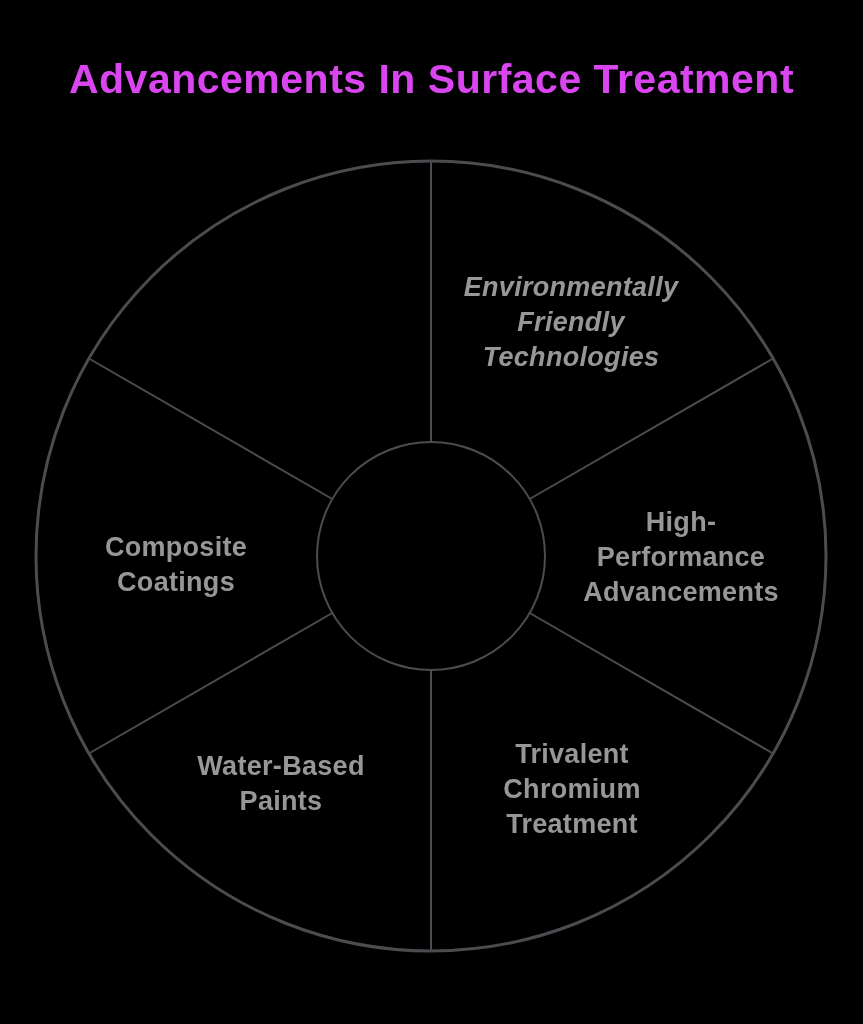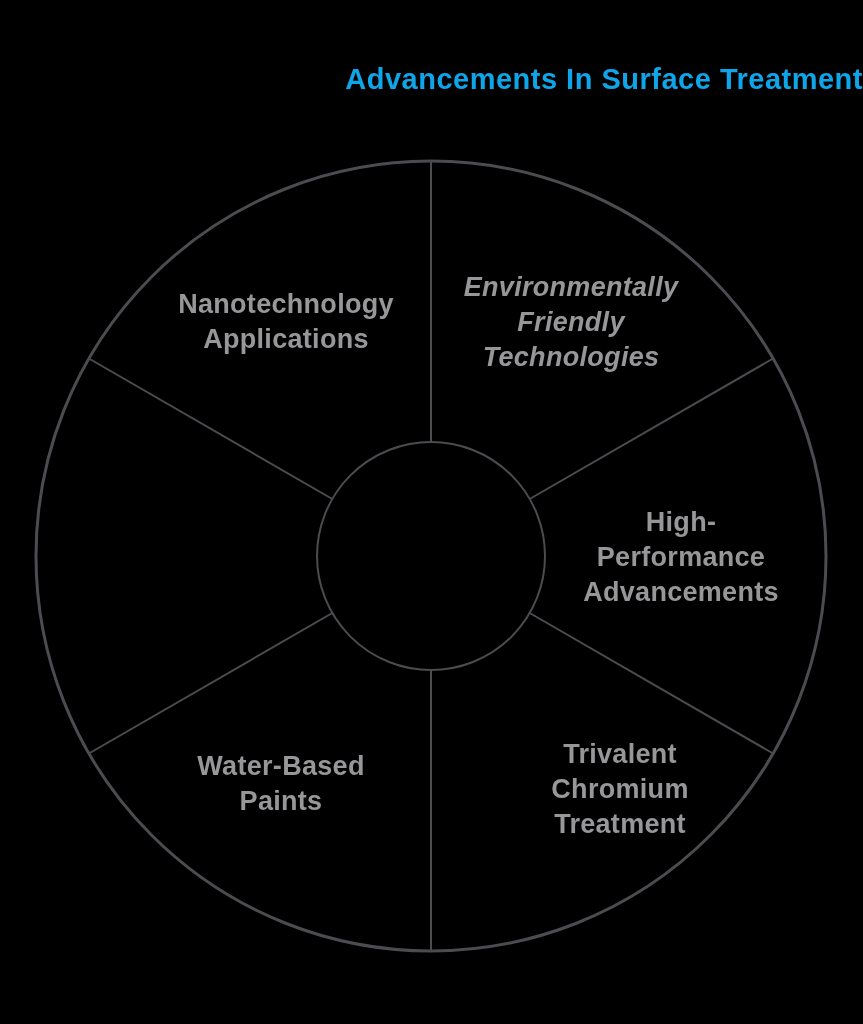--- a/index.html
+++ b/index.html
@@ -16,27 +16,27 @@
     width: 863px;
     height: 1024px;
     background: #000000;
   }
   .chart-title {
     position: absolute;
     top: 60px;
     left: 0;
     width: 863px;
     margin: 0;
-    text-align: right;
+    text-align: center;
     font-family: "Liberation Sans", sans-serif;
     font-weight: 700;
-    font-size: 29px;
+    font-size: 41px;
     line-height: 38px;
     letter-spacing: 0.5px;
-    color: #0ea5e9;
+    color: #d946ef;
   }
   .wheel-svg {
     position: absolute;
     top: 0;
     left: 0;
     width: 863px;
     height: 1024px;
   }
   .wheel-svg .ring {
     fill: none;
@@ -55,21 +55,21 @@
     white-space: pre-line;
     color: #97979a;
     font-family: "Liberation Sans", sans-serif;
     font-weight: 700;
     font-size: 27px;
     line-height: 35px;
     letter-spacing: 0.3px;
   }
   .lbl-env       { left: 571px; top: 322px; font-style: italic; }
   .lbl-high      { left: 681px; top: 557px; }
-  .lbl-trivalent { left: 572px; top: 789px; margin-left: 48px; }
+  .lbl-trivalent { left: 572px; top: 789px; }
   .lbl-water     { left: 281px; top: 784px; }
   .lbl-composite { left: 176px; top: 565px; }
   .lbl-nano      { left: 286px; top: 322px; }
 </style>
 </head>
 <body>
 
 <div class="stage">
 
   <h1 class="chart-title">Advancements In Surface Treatment</h1>
@@ -93,17 +93,17 @@
 Performance
 Advancements</div>
 
   <div class="seg-label lbl-trivalent">Trivalent
 Chromium
 Treatment</div>
 
   <div class="seg-label lbl-water">Water-Based
 Paints</div>
 
+  <div class="seg-label lbl-composite">Composite
+Coatings</div>
 
-  <div class="seg-label lbl-nano">Nanotechnology
-Applications</div>
 
 </div>
 
 </body></html>

